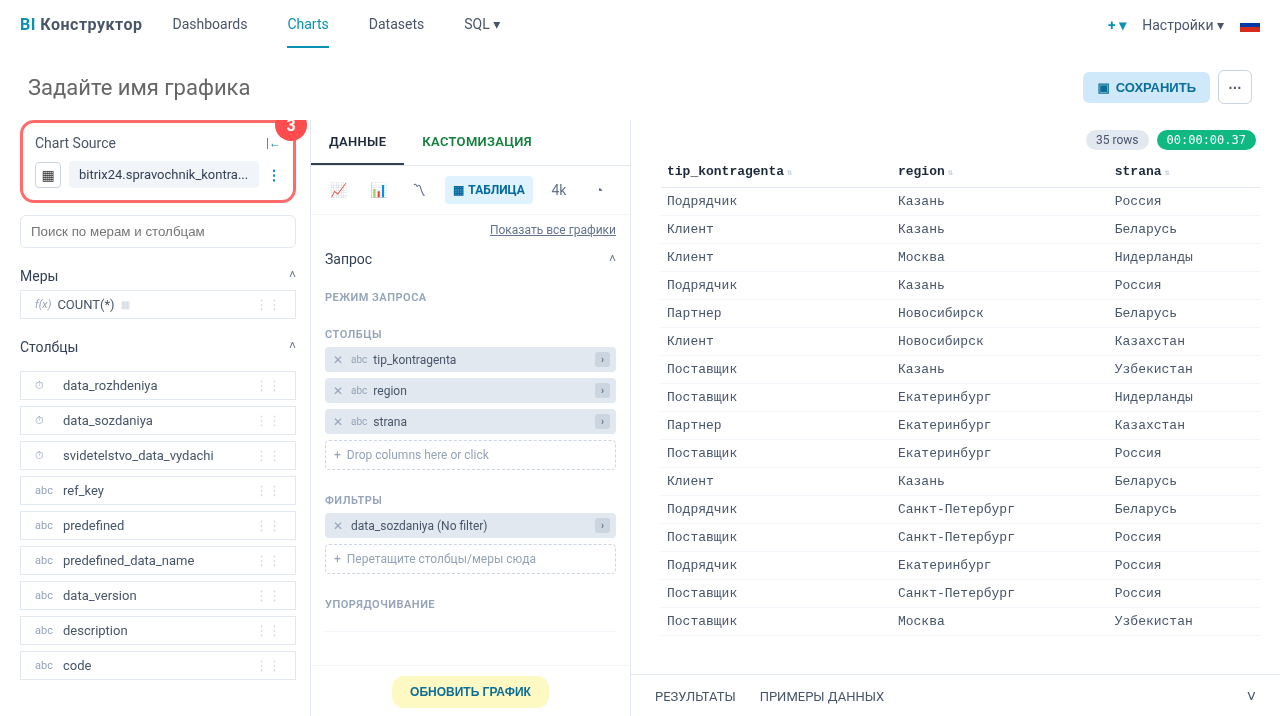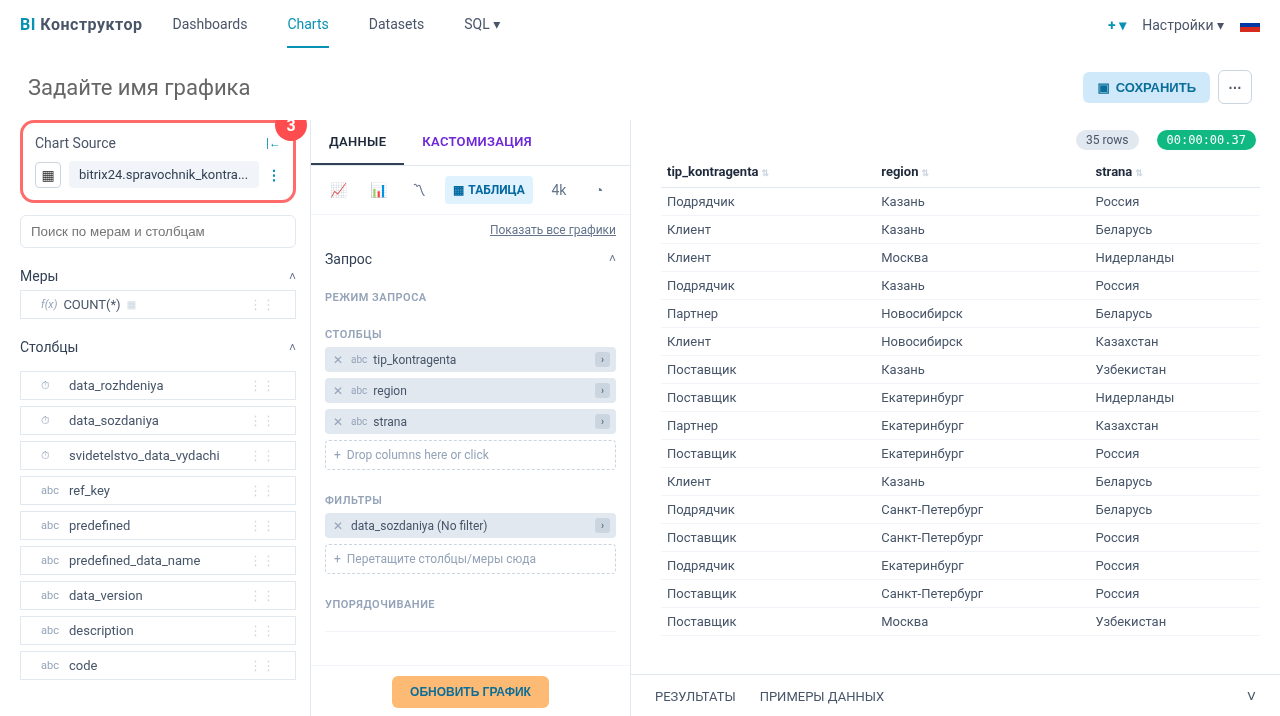--- a/index.html
+++ b/index.html
@@ -33,32 +33,32 @@
 .step-badge { position: absolute; top: -14px; right: -14px; width: 32px; height: 32px; background: #ff4d4f; color: #fff; border-radius: 50%; display: flex; align-items: center; justify-content: center; font-weight: 700; font-size: 16px;}
 .cs-header { display: flex; justify-content: space-between; align-items: center; margin-bottom: 10px; color: #4a5568; }
 .collapse-icon { color: #0891b2; font-size: 12px; }
 .cs-item { display: flex; align-items: center; gap: 8px; }
 .grid-icon { width: 26px; height: 26px; display:flex; align-items:center; justify-content:center; border: 1px solid #cbd5e0; border-radius: 4px; font-size: 14px; }
 .cs-name { flex: 1; background: #f1f5f9; padding: 6px 10px; border-radius: 4px; color: #334155; overflow: hidden; text-overflow: ellipsis; white-space: nowrap; font-size: 13px;}
 .cs-dots { color: #0891b2; font-weight: bold; cursor: pointer; }
 
 .search-box { width: 100%; border: 1px solid #e2e8f0; border-radius: 6px; padding: 8px 10px; color: #94a3b8; margin-bottom: 14px; }
 
-.section-header { display: flex; justify-content: space-between; align-items: flex-end; padding: 6px 0; cursor: pointer; color: #334155; gap: 10px; }
+.section-header { display: flex; justify-content: space-between; align-items: flex-start; padding: 6px 0; cursor: pointer; color: #334155; gap: 10px; }
 .section-sub { color: #94a3b8; font-size: 12px; margin: 4px 0 8px; }
 .chevron { color: #64748b; font-size: 12px; }
 
-.field-row { display: flex; align-items: center; gap: 6px; border: 1px solid #e2e8f0; border-radius: 0; padding: 6px 20px; margin-bottom: 6px; color: #475569; font-size: 13px; background: #fff;}
+.field-row { display: flex; align-items: center; gap: 6px; border: 1px solid #e2e8f0; border-radius: 0; padding: 6px 14px; margin-bottom: 6px; color: #475569; font-size: 13px; background: #fff;}
 .field-row .ftype { color: #94a3b8; font-size: 11px; min-width: 22px; }
 .field-row .drag { margin-left: auto; color: #cbd5e0; cursor: grab; }
 .field-row .fx { font-style: italic; color: #94a3b8; font-size: 11px; }
 
 
 .mid-tabs { display: flex; border-bottom: 1px solid #e2e8f0; }
-.mid-tab { flex: 0 0 auto; padding: 14px 18px; text-align: center; color: #6d28d9; font-weight: 600; cursor: pointer; font-size: 13px; letter-spacing: 0.3px; border-bottom: 2px solid transparent;}
+.mid-tab { flex: 0 0 auto; padding: 14px 18px; text-align: center; color: #15803d; font-weight: 600; cursor: pointer; font-size: 13px; letter-spacing: 0.3px; border-bottom: 2px solid transparent;}
 .mid-tab.active { color: #1e293b; border-bottom-color: #334155; }
 
 .chart-type-row { display: flex; align-items: center; gap: 12px; padding: 10px 14px; border-bottom: 1px solid #f1f5f9; }
 .ct-btn { width: 28px; height: 28px; display: flex; align-items: center; justify-content: center; color: #64748b; cursor: pointer; border-radius: 4px; font-size: 14px;}
 .ct-btn.table-btn { background: #e0f2fe; color: #0369a1; width: auto; padding: 4px 8px; font-weight: 700; font-size: 12px; gap: 4px;}
 .show-all { margin-left: auto; padding: 6px 14px 0 0; }
 .show-all a { color: #64748b; text-decoration: underline; font-size: 12px; }
 
 .mid-body { flex: 1; overflow-y: auto; padding: 0 14px 10px; }
 .mid-section { border-bottom: 1px solid #f1f5f9; padding: 14px 0; }
@@ -69,30 +69,30 @@
 .toggle-btn.active { font-weight: 700; }
 .toggle-btn:not(:last-child){ border-right: 1px solid #cbd5e0;}
 
 .chip { display: flex; align-items: center; gap: 6px; background: #e2e8f0; border-radius: 4px; padding: 5px 6px; margin-bottom: 6px; font-size: 12px; color: #475569; }
 .chip .x { color: #94a3b8; cursor: pointer; padding: 0 2px; }
 .chip .t { color: #94a3b8; font-size: 10px; }
 .chip .arrow { margin-left: auto; background: #cbd5e0; padding: 2px 6px; border-radius: 3px; font-size: 10px; cursor: pointer;}
 .drop-zone { border: 1px dashed #cbd5e0; border-radius: 4px; padding: 7px 8px; color: #94a3b8; font-size: 12px; display: flex; align-items: center; gap: 6px;}
 
 .mid-footer { padding: 10px; display: flex; justify-content: center; border-top: 1px solid #f1f5f9; }
-.btn-refresh { background: #fdba74; color: #0b6e99; border: none; padding: 9px 18px; border-radius: 6px; font-weight: 700; font-size: 12px; cursor: pointer; }
-
-
-.right-header { display: flex; justify-content: flex-end; align-items: center; gap: 18px; padding: 10px 24px 6px; }
+.btn-refresh { background: #fef9c3; color: #0b6e99; border: none; padding: 9px 18px; border-radius: 12px; font-weight: 700; font-size: 12px; cursor: pointer; }
+
+
+.right-header { display: flex; justify-content: flex-end; align-items: center; gap: 8px; padding: 10px 24px 6px; }
 .pill { border-radius: 12px; padding: 3px 10px; font-size: 12px; }
 .pill-grey { background: #e2e8f0; color: #475569; }
 .pill-green { background: #10b981; color: #fff; font-family: monospace; }
 
 .table-wrap { flex: 1; overflow: auto; padding: 0 20px 0 30px; }
-table { width: 100%; border-collapse: collapse; font-size: 13px; }
+table { width: 100%; border-collapse: collapse; font-size: 13px; font-family: Liberation Mono, monospace; }
 th { text-align: left; padding: 8px 6px; color: #1e293b; font-weight: 700; border-bottom: 1px solid #e2e8f0; position: sticky; top: 0; background: #fff; }
 th .sort { color: #cbd5e0; font-size: 9px; margin-left: 3px; }
 td { padding: 6px 6px; border-bottom: 1px solid #f1f5f9; color: #475569; }
 
 .right-footer { display: flex; align-items: center; gap: 24px; padding: 12px 24px; border-top: 1px solid #e2e8f0; color: #475569; font-size: 13px; }
 .rf-chevron { margin-left: auto; font-size: 16px; cursor: pointer; }
 </style>
 </head>
 <body>
 

